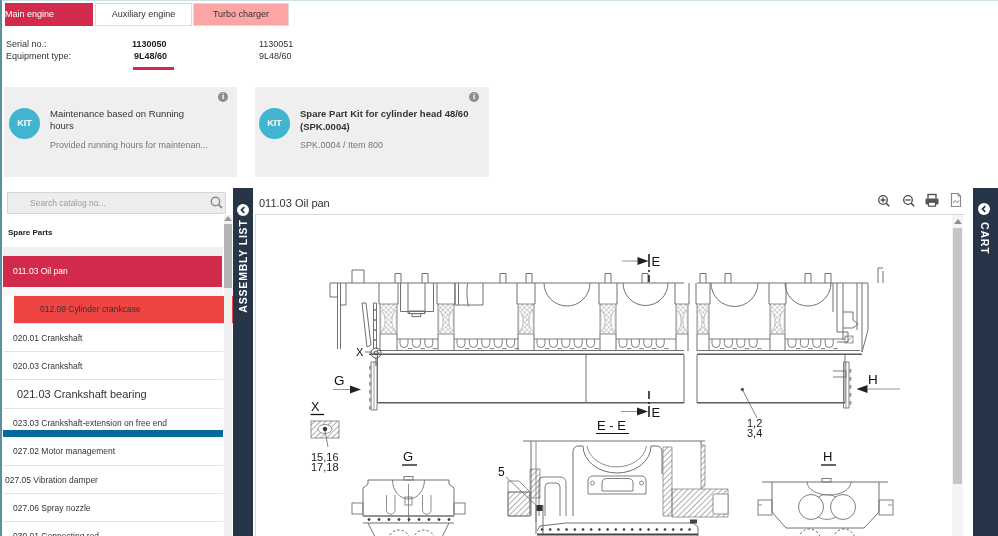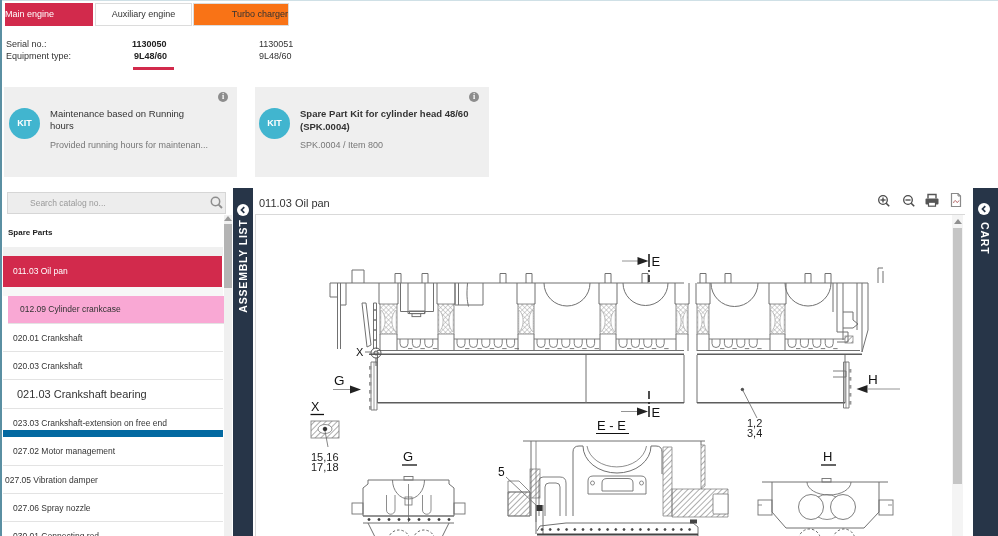--- a/index.html
+++ b/index.html
@@ -4,21 +4,21 @@
 html,body{width:998px;height:536px;overflow:hidden;background:#fff;
 font-family:"Liberation Sans",sans-serif}
 .abs{position:absolute}
 </style></head>
 <body>
 <div class="abs" style="left:0;top:0;width:998px;height:1px;background:#cfe0e6"></div>
 <div class="abs" style="left:0;top:0;width:2px;height:536px;background:#5a8fa2"></div>
 
 <div class="abs" style="left:5px;top:3px;width:88px;height:23px;background:#d22a4c;color:#fff;font-size:9px;text-align:left;line-height:23px">Main engine</div>
 <div class="abs" style="left:95px;top:3px;width:97px;height:23px;background:#fff;border:1px solid #dcdcdc;color:#333;font-size:9px;text-align:center;line-height:21px">Auxiliary engine</div>
-<div class="abs" style="left:193px;top:3px;width:96px;height:23px;background:#f97316;border:1px solid #dcdcdc;color:#333;font-size:9px;text-align:right;line-height:21px">Turbo charger</div>
+<div class="abs" style="left:193px;top:3px;width:96px;height:23px;background:#fca5a5;border:1px solid #dcdcdc;color:#333;font-size:9px;text-align:center;line-height:21px">Turbo charger</div>
 
 <div class="abs" style="left:6px;top:39px;font-size:9px;color:#333">Serial no.:</div>
 <div class="abs" style="left:6px;top:51px;font-size:9px;color:#333">Equipment type:</div>
 <div class="abs" style="left:132px;top:39px;font-size:9px;color:#222;font-weight:bold">1130050</div>
 <div class="abs" style="left:134px;top:51px;font-size:9px;color:#222;font-weight:bold">9L48/60</div>
 <div class="abs" style="left:133px;top:67px;width:41px;height:3px;background:#d22a4c"></div>
 <div class="abs" style="left:259px;top:39px;font-size:9px;color:#333">1130051</div>
 <div class="abs" style="left:259px;top:51px;font-size:9px;color:#333">9L48/60</div>
 
 <div class="abs" style="left:4px;top:87px;width:233px;height:90px;background:#efefef"></div>
@@ -34,21 +34,21 @@
 
 <div class="abs" style="left:7px;top:192px;width:219px;height:22px;background:#ededed;border:1px solid #d6d6d6;color:#9a9a9a;font-size:8.5px;line-height:20px;padding-left:22px">Search catalog no...</div>
 <svg style="position:absolute;left:209px;top:196px" width="16" height="14" viewBox="0 0 16 14">
     <circle cx="6.5" cy="5.5" r="4.2" stroke="#8d8d8d" stroke-width="1.5" fill="none"></circle>
     <line x1="9.6" y1="8.6" x2="13" y2="12" stroke="#8d8d8d" stroke-width="1.8"></line>
   </svg>
 <div class="abs" style="left:8px;top:228px;font-size:8px;font-weight:bold;color:#222">Spare Parts</div>
 <div class="abs" style="left:3px;top:247px;width:220px;height:9px;background:#f0f0f0"></div>
 <div class="abs" style="left:3px;top:287px;width:220px;height:9px;background:#f7f7f7"></div>
 <div class="abs" style="left:3px;top:256px;width:219px;height:31px;background:#d22a4c;color:#fff;font-size:8.5px;line-height:31px;padding-left:10px">011.03 Oil pan</div>
-<div style="position:absolute;left:8px;top:296.2px;width:220px;height:27.4px;border-bottom:1px solid #e3e3e3;background:#f9a8d4;color:#333;font-size:8.5px;line-height:27.4px;padding-left:12px;box-sizing:border-box;white-space:nowrap;overflow:hidden">012.09 Cylinder crankcase</div>
+<div style="position:absolute;left:14px;top:296.2px;width:220px;height:27.4px;border-bottom:1px solid #e3e3e3;background:#ef4444;color:#333;font-size:8.5px;line-height:27.4px;padding-left:26px;box-sizing:border-box;white-space:nowrap;overflow:hidden">012.09 Cylinder crankcase</div>
 <div style="position:absolute;left:3px;top:324.6px;width:220px;height:27.4px;border-bottom:1px solid #e3e3e3;background:#fff;color:#333;font-size:8.5px;line-height:27.4px;padding-left:10px;box-sizing:border-box;white-space:nowrap;overflow:hidden">020.01 Crankshaft</div>
 <div style="position:absolute;left:3px;top:353.0px;width:220px;height:27.4px;border-bottom:1px solid #e3e3e3;background:#fff;color:#333;font-size:8.5px;line-height:27.4px;padding-left:10px;box-sizing:border-box;white-space:nowrap;overflow:hidden">020.03 Crankshaft</div>
 <div style="position:absolute;left:3px;top:381.4px;width:220px;height:27.4px;border-bottom:1px solid #e3e3e3;background:#fff;color:#333;font-size:11px;line-height:27.4px;padding-left:14px;box-sizing:border-box;white-space:nowrap;overflow:hidden">021.03 Crankshaft bearing</div>
 <div style="position:absolute;left:3px;top:409.8px;width:220px;height:27.4px;border-bottom:7px solid #0369a1;background:#fff;color:#333;font-size:8.5px;line-height:27.4px;padding-left:10px;box-sizing:border-box;white-space:nowrap;overflow:hidden">023.03 Crankshaft-extension on free end</div>
 <div style="position:absolute;left:3px;top:438.2px;width:220px;height:27.4px;border-bottom:1px solid #e3e3e3;background:#fff;color:#333;font-size:8.5px;line-height:27.4px;padding-left:10px;box-sizing:border-box;white-space:nowrap;overflow:hidden">027.02 Motor management</div>
 <div style="position:absolute;left:3px;top:466.6px;width:220px;height:27.4px;border-bottom:1px solid #e3e3e3;background:#fff;color:#333;font-size:8.5px;line-height:27.4px;padding-left:2px;box-sizing:border-box;white-space:nowrap;overflow:hidden">027.05 Vibration damper</div>
 <div style="position:absolute;left:3px;top:495.0px;width:220px;height:27.4px;border-bottom:1px solid #e3e3e3;background:#fff;color:#333;font-size:8.5px;line-height:27.4px;padding-left:10px;box-sizing:border-box;white-space:nowrap;overflow:hidden">027.06 Spray nozzle</div>
 <div style="position:absolute;left:3px;top:523.4px;width:220px;height:27.4px;border-bottom:1px solid #e3e3e3;background:#fff;color:#333;font-size:8.5px;line-height:27.4px;padding-left:10px;box-sizing:border-box;white-space:nowrap;overflow:hidden">030.01 Connecting rod</div>
 
 <div class="abs" style="left:224px;top:215px;width:8px;height:321px;background:#f0f0f0"></div>

